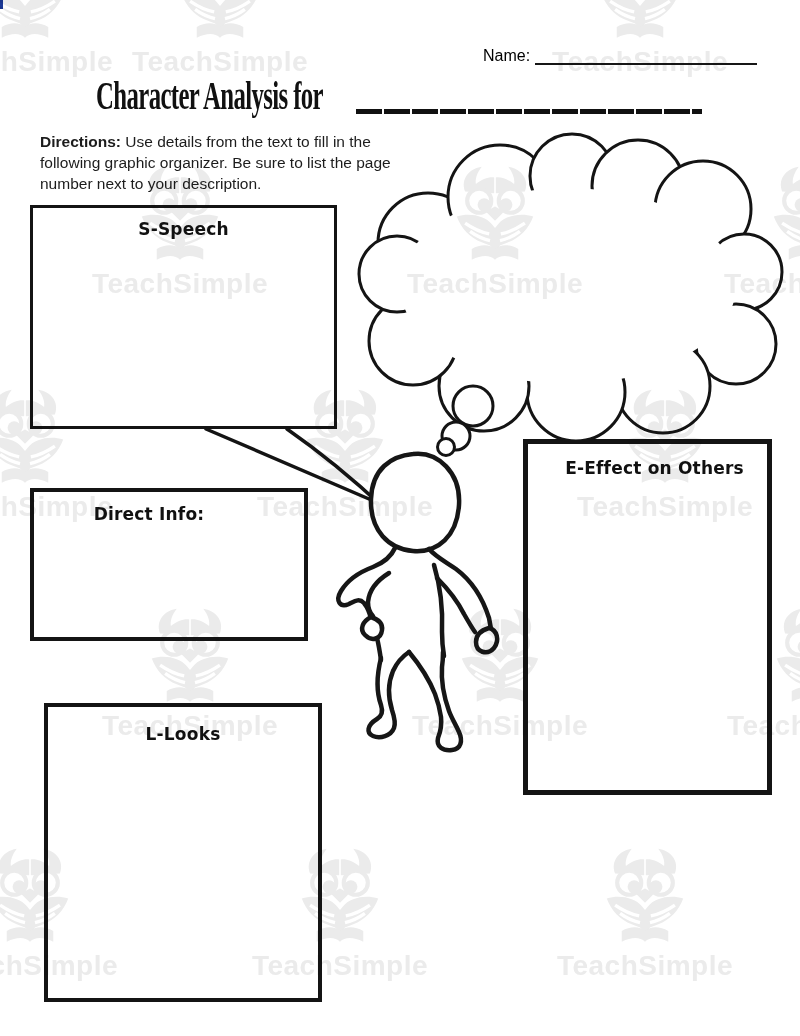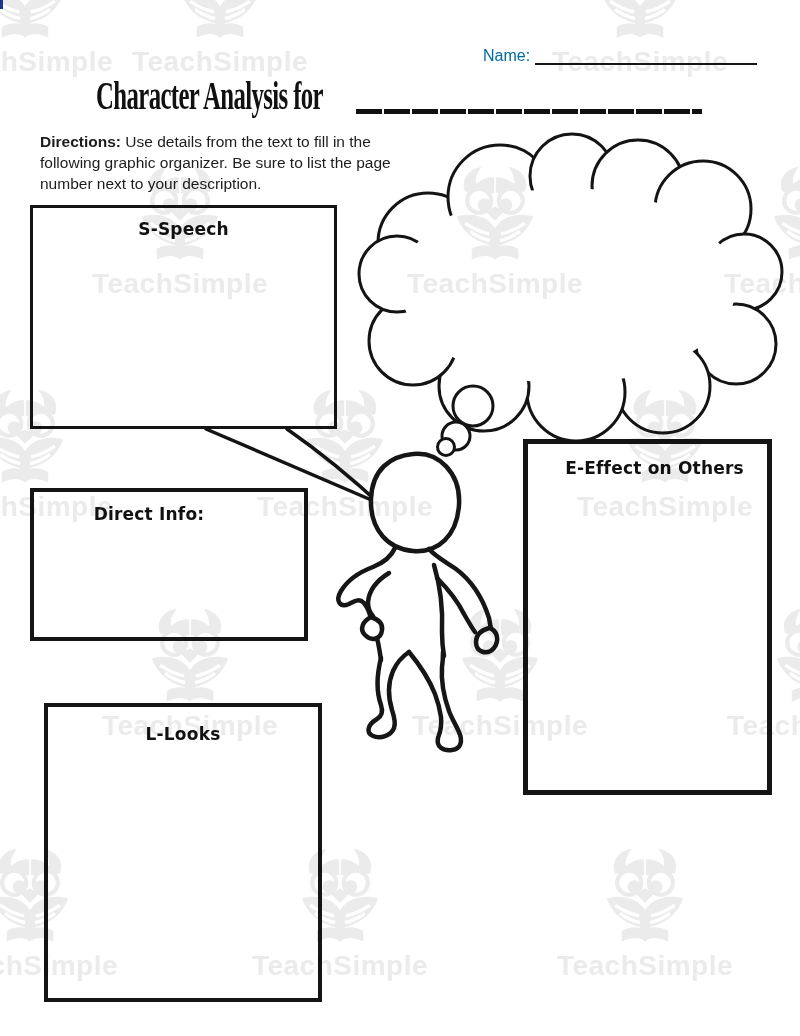--- a/index.html
+++ b/index.html
@@ -3,21 +3,21 @@
 <meta charset="utf-8">
 <style>
   html,body{margin:0;padding:0;background:#ffffff;}
   .page{
     position:relative;width:800px;height:1036px;background:#ffffff;
     font-family:"Liberation Sans", sans-serif;color:#161616;overflow:hidden;
   }
   .corner-artifact{position:absolute;left:0;top:0;width:3px;height:9px;background:#1c3997;}
   
   .name-row{position:absolute;left:483px;top:46px;display:flex;align-items:flex-end;}
-  .name-label{font-size:16px;color:#0369a1;line-height:18px;}
+  .name-label{font-size:16px;color:#000000;line-height:18px;}
   .name-blank{display:inline-block;width:222px;height:17px;border-bottom:2px solid #161616;margin-left:5px;}
   .page-title{
     position:absolute;left:96px;top:77px;margin:0;
     font-family:"Liberation Serif", serif;font-weight:bold;font-size:40px;line-height:38px;
     letter-spacing:-1px;transform:scaleX(0.62);transform-origin:left top;white-space:nowrap;color:#111;
   }
   .title-blank{
     position:absolute;left:356px;top:109px;width:346px;height:5px;
     background:repeating-linear-gradient(90deg,#111 0 26px,#ffffff 26px 28px);
   }

